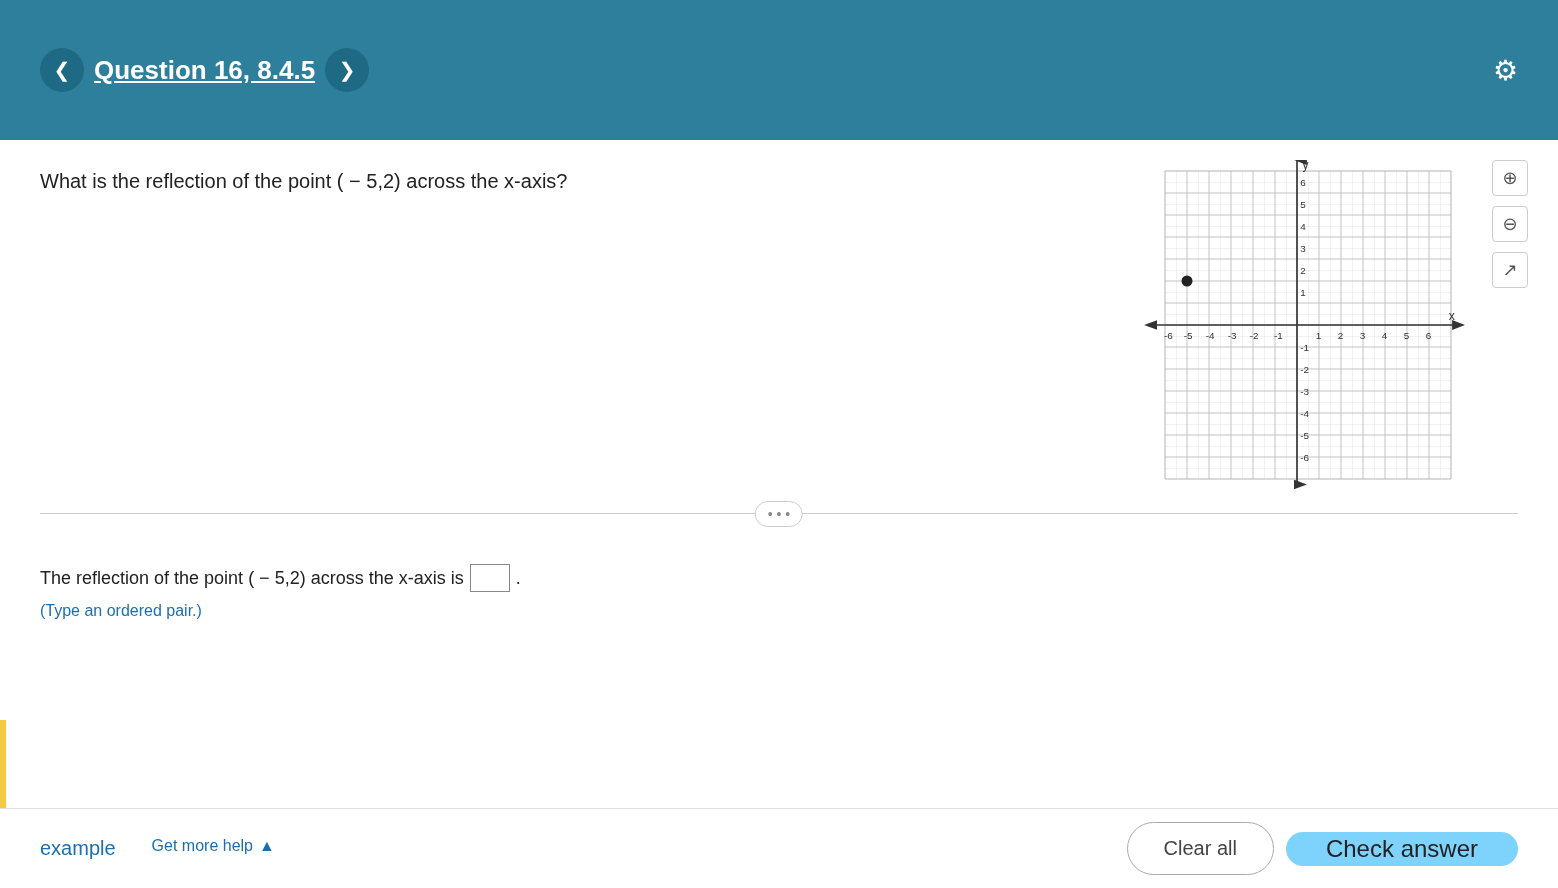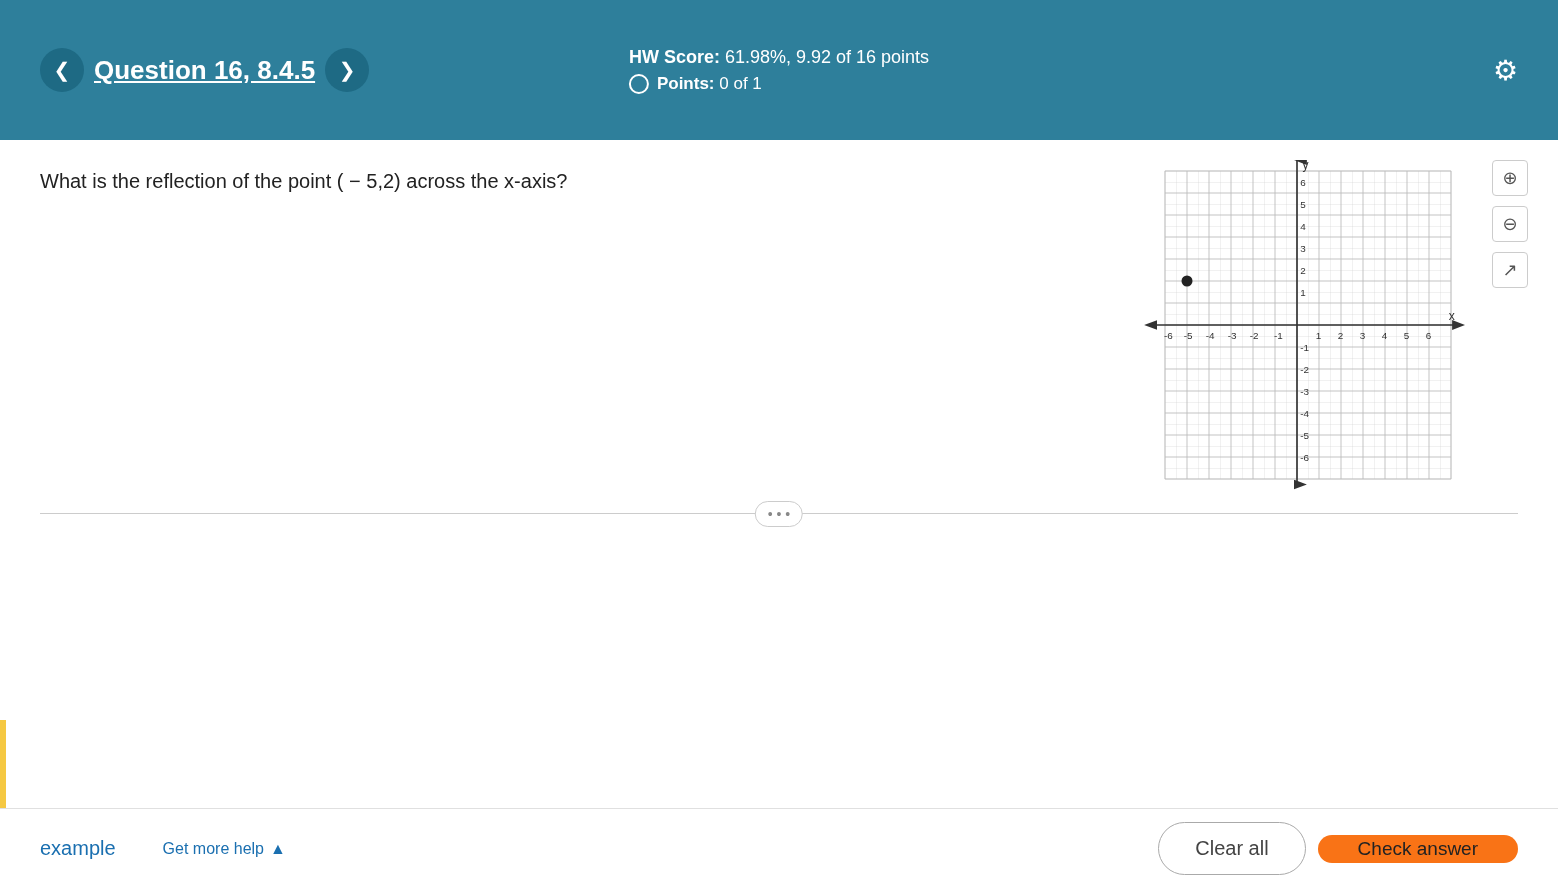--- a/index.html
+++ b/index.html
@@ -212,22 +212,22 @@
       height: 80px;
       background: white;
       border-top: 1px solid #e0e0e0;
       display: flex;
       align-items: center;
       padding: 0 40px;
       justify-content: space-between;
     }
     .footer-left {
       display: flex;
-      align-items: center;
-      gap: 47px;
+      align-items: flex-start;
+      gap: 36px;
     }
     .example-link {
       color: #1a6fb0;
       font-size: 20px;
       cursor: pointer;
       text-decoration: none;
     }
     .help-link {
       color: #1a6fb0;
       font-size: 16px;
@@ -244,53 +244,40 @@
     .clear-btn {
       background: white;
       border: 1.5px solid #aaa;
       border-radius: 30px;
       padding: 14px 36px;
       font-size: 20px;
       color: #444;
       cursor: pointer;
     }
     .check-btn {
-      background: #f97316;
+      background: #7dd3fc;
       border: none;
       border-radius: 30px;
       padding: 3px 40px;
-      font-size: 19px;
+      font-size: 24px;
       color: #222;
       cursor: pointer;
       font-weight: 500;
     }
   </style>
 </head>
 <body>
 
 <div class="header">
   <div class="nav-area">
     <button class="nav-btn">❮</button>
     <span class="question-title">Question 16, 8.4.5</span>
     <button class="nav-btn">❯</button>
   </div>
 
-  <div class="score-area">
-    <div class="hw-score">
-      <span class="label">HW Score:</span>
-      <span>61.98%, 9.92 of 16 points</span>
-    </div>
-    <div class="points-row">
-      <div class="points-circle"></div>
-      <span class="points-text">
-        <span class="label">Points:</span>
-        <span>0 of 1</span>
-      </span>
-    </div>
-  </div>
 
   <div class="header-right">
     <span class="gear-icon">⚙</span>
   </div>
 </div>
 
 <div class="main-content">
   <div class="yellow-bar"></div>
 
   <p class="question-text">What is the reflection of the point ( − 5,2) across the x-axis?</p>
@@ -395,20 +382,28 @@
     <button class="graph-tool-btn">⊕</button>
     <button class="graph-tool-btn">⊖</button>
     <button class="graph-tool-btn">↗</button>
   </div>
 
   <div class="divider-row" style="margin-top: 300px;">
     <div class="divider-line"></div>
     <span class="divider-dots">• • •</span>
   </div>
 
+  <div class="answer-section">
+    <div class="answer-text">
+      <span>The reflection of the point ( − 5,2) across the x-axis is</span>
+      <input class="answer-input" type="text" style="">
+      <span>.</span>
+    </div>
+    <div class="answer-hint">(Type an ordered pair.)</div>
+  </div>
 </div>
 
 <div class="footer">
   <div class="footer-left">
     <a class="example-link">example</a>
     <span class="help-link">
       <span>Get more help</span>
       <span>▲</span>
     </span>
   </div>

